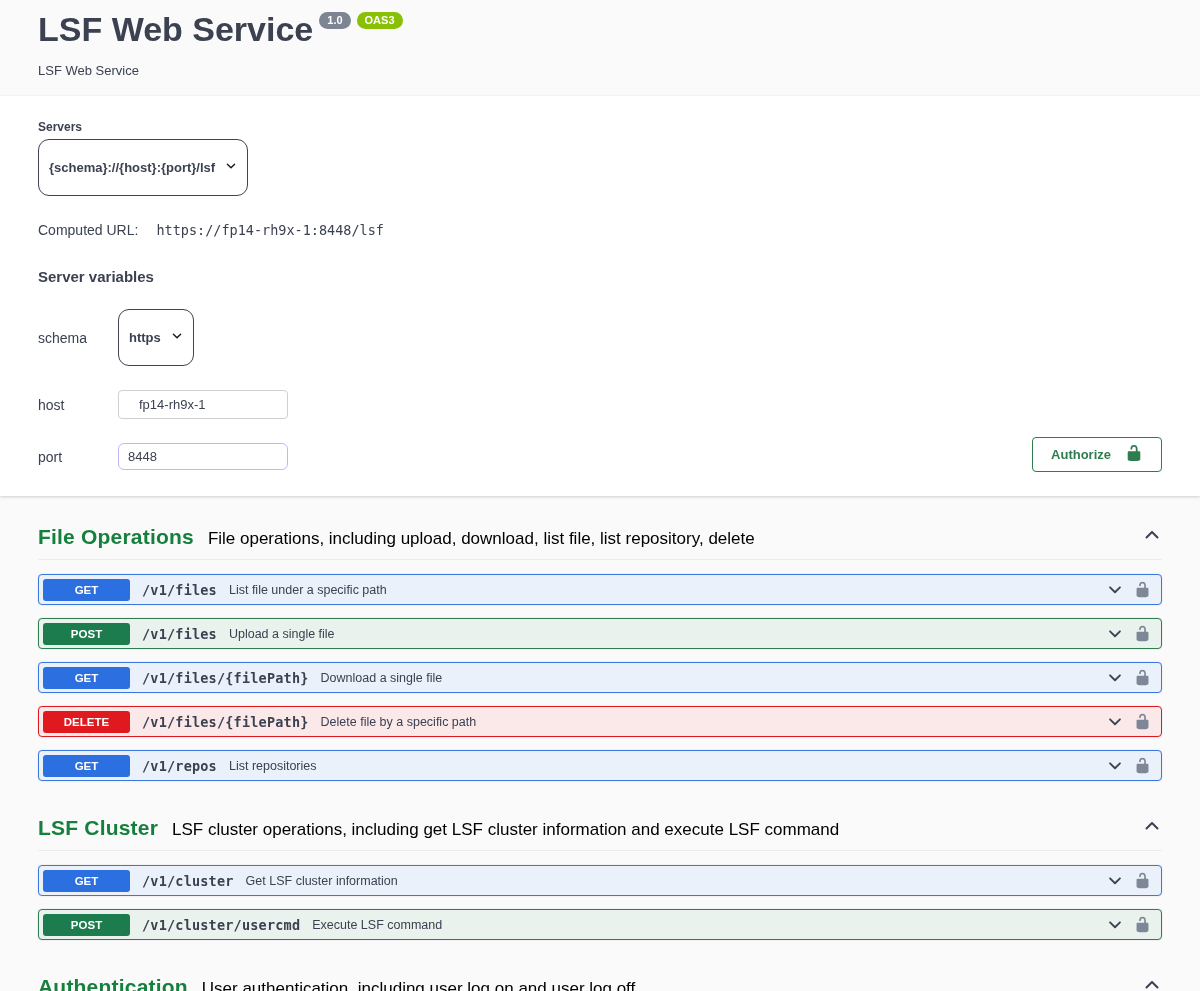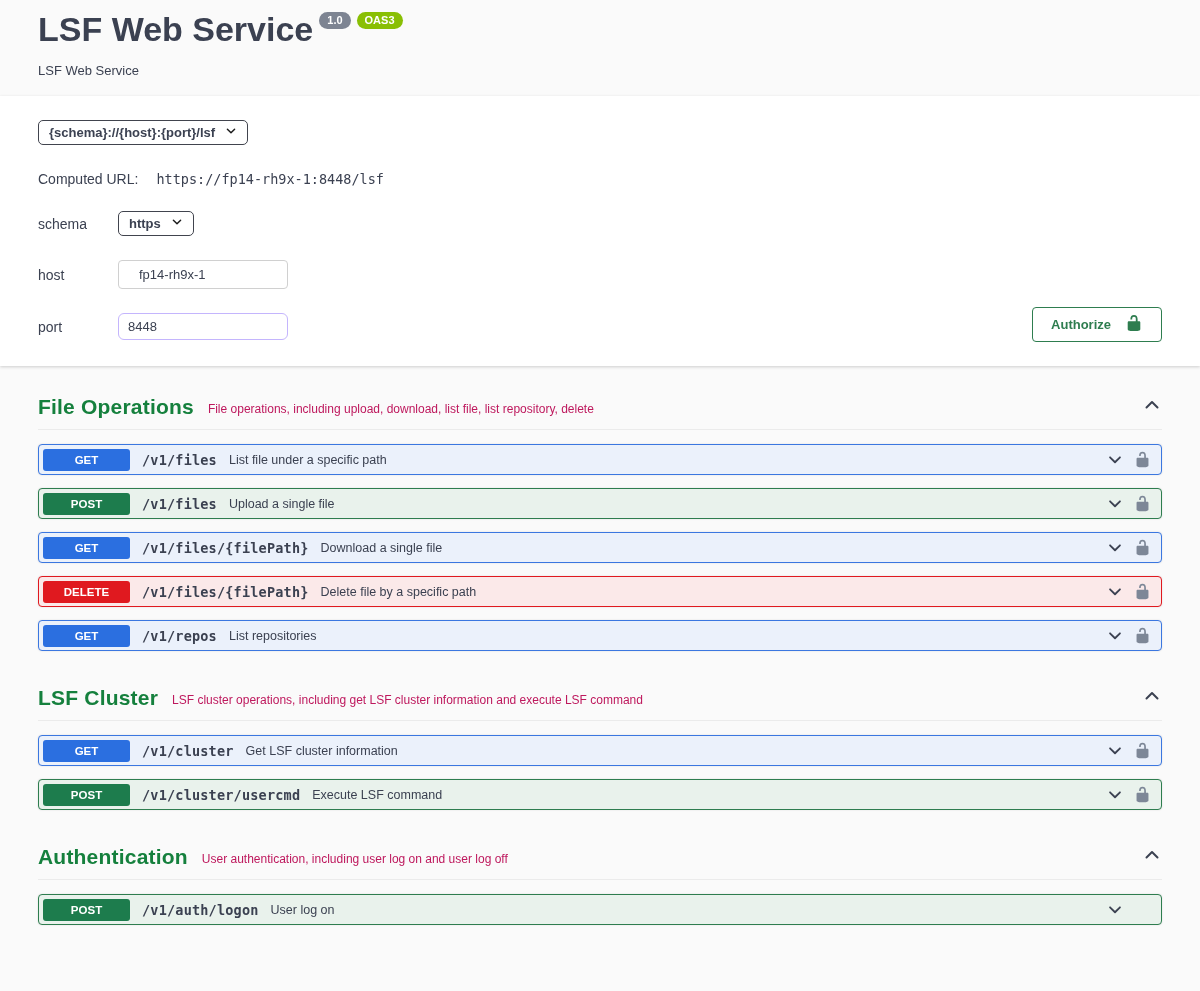--- a/index.html
+++ b/index.html
@@ -10,38 +10,38 @@
   .info { padding:10px 38px 18px; background:#fafafa; }
   .info h1 { font-size:34px; font-weight:700; color:#3b4151; display:flex; align-items:flex-start; gap:6px; }
   .badge { display:inline-block; font-size:11px; font-weight:700; color:#fff; border-radius:14px; padding:3px 8px; line-height:1; position:relative; top:2px; }
   .badge.ver { background:#7d8492; }
   .badge.oas { background:#89bf04; }
   .info .descr { margin-top:14px; font-size:13px; color:#3b4151; }
 
   
   .scheme-container { background:#fff; box-shadow:0 1px 3px rgba(0,0,0,.18); padding:24px 38px 26px; position:relative; }
   .servers-label { font-size:12px; font-weight:700; color:#3b4151; display:block; margin-bottom:5px; }
-  .fake-select { display:inline-flex; align-items:flex-start; gap:10px; border:1.5px solid #41444e; border-radius:5px; background:#fff; padding:4px 10px; font-size:13px; font-weight:700; color:#3b4151; cursor:pointer; }
+  .fake-select { display:inline-flex; align-items:flex-start; gap:10px; border:1.5px solid #41444e; border-radius:11px; background:#fff; padding:20px 10px; font-size:13px; font-weight:700; color:#3b4151; cursor:pointer; }
   .fake-select svg { flex:0 0 auto; }
   .computed-url { margin-top:26px; font-size:14px; display:flex; align-items:center; }
   .computed-url .cu-label { margin-right:18px; }
   .computed-url code { font-size:13.5px; color:#3b4151; }
   .server-vars-title { margin-top:30px; font-size:15px; font-weight:700; }
   .var-row { display:flex; align-items:center; margin-top:24px; }
   .var-row .var-name { width:80px; font-size:14px; }
   .text-input { border:1px solid #d0d0d0; border-radius:4px; padding:6px 20px; font-size:13px; width:170px; font-family:"Liberation Sans",sans-serif; color:#3b4151; background:#fff; }
   .text-input.focused { border:1px solid #c4b5fd; border-radius:6px; padding:5px 9px; }
   .auth-wrapper { position:absolute; right:38px; bottom:24px; }
   .authorize-btn { display:inline-flex; align-items:center; gap:14px; background:#fff; border:1.5px solid #2e7d4f; color:#2e7d4f; border-radius:4px; padding:6px 18px; font-size:13px; font-weight:700; font-family:"Liberation Sans",sans-serif; cursor:pointer; }
 
   
   .operations { padding:16px 38px 10px; }
   .opblock-tag { display:flex; align-items:center; padding:13px 0 10px; border-bottom:1px solid #ebebeb; margin-bottom:14px; cursor:pointer; }
   .opblock-tag .sec-title { font-size:21px; font-weight:700; color:#15803d; letter-spacing:.2px; }
-  .opblock-tag .sec-descr { font-size:12px; color:#be185d; margin-left:14px; position:relative; top:2px; }
+  .opblock-tag .sec-descr { font-size:17px; color:#000000; margin-left:14px; position:relative; top:2px; }
   .opblock-tag .spacer { flex:1; }
   .ops-list { margin-bottom:22px; }
 
   .opblock { display:flex; align-items:center; height:31px; border-radius:4px; border:1px solid; margin-bottom:13px; padding:0 10px 0 4px; box-shadow:0 0 2px rgba(0,0,0,.12); cursor:pointer; }
   .opblock .method-badge { width:87px; text-align:center; font-size:11.5px; font-weight:700; color:#fff; border-radius:3px; padding:5px 0; font-family:"Liberation Sans",sans-serif; }
   .opblock .path { font-size:13.5px; font-weight:600; color:#3b4151; margin-left:12px; letter-spacing:.2px; }
   .opblock .summary { font-size:12.5px; color:#3b4151; margin-left:12px; }
   .opblock .spacer { flex:1; }
   .opblock .chev { display:flex; align-items:center; margin-right:10px; }
   .opblock .lock { display:flex; align-items:center; }
@@ -59,34 +59,36 @@
 <section class="info">
   <h1>
     <span>LSF Web Service</span>
     <span class="badge ver">1.0</span>
     <span class="badge oas">OAS3</span>
   </h1>
   <div class="descr">LSF Web Service</div>
 </section>
 
 <section class="scheme-container">
+  <label class="servers-label">Servers</label>
   <div class="fake-select">
     <span>{schema}://{host}:{port}/lsf</span>
     <span>
       <svg width="12" height="12" viewBox="0 0 20 20">
           <path d="M4 7l6 6 6-6" fill="none" stroke="#1b1b1b" stroke-width="2.4" stroke-linecap="round" stroke-linejoin="round"></path>
         </svg>
     </span>
   </div>
 
   <div class="computed-url">
     <span class="cu-label">Computed URL:</span>
     <code class="mono">https://fp14-rh9x-1:8448/lsf</code>
   </div>
 
+  <div class="server-vars-title">Server variables</div>
 
   <div class="var-row">
     <span class="var-name">schema</span>
     <div class="fake-select">
       <span>https</span>
       <span>
         <svg width="12" height="12" viewBox="0 0 20 20">
             <path d="M4 7l6 6 6-6" fill="none" stroke="#1b1b1b" stroke-width="2.4" stroke-linecap="round" stroke-linejoin="round"></path>
           </svg>
       </span>

